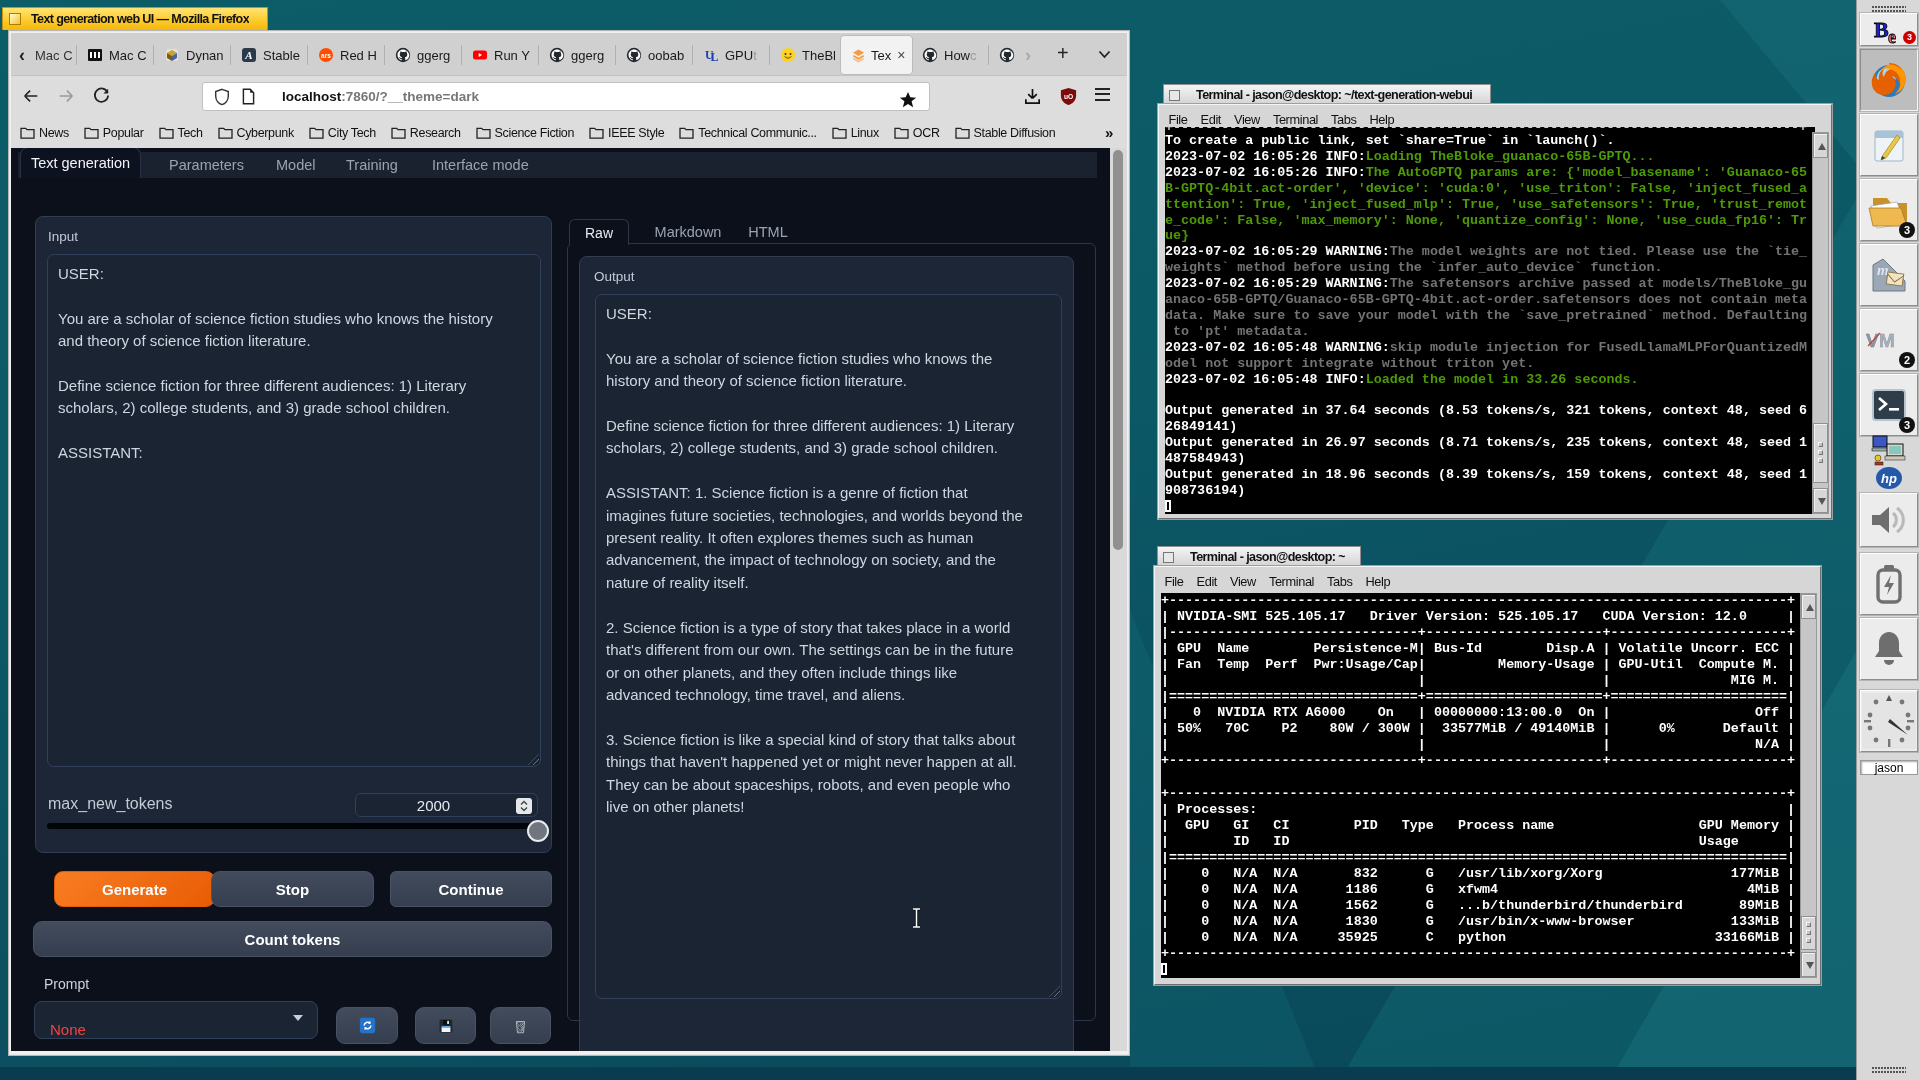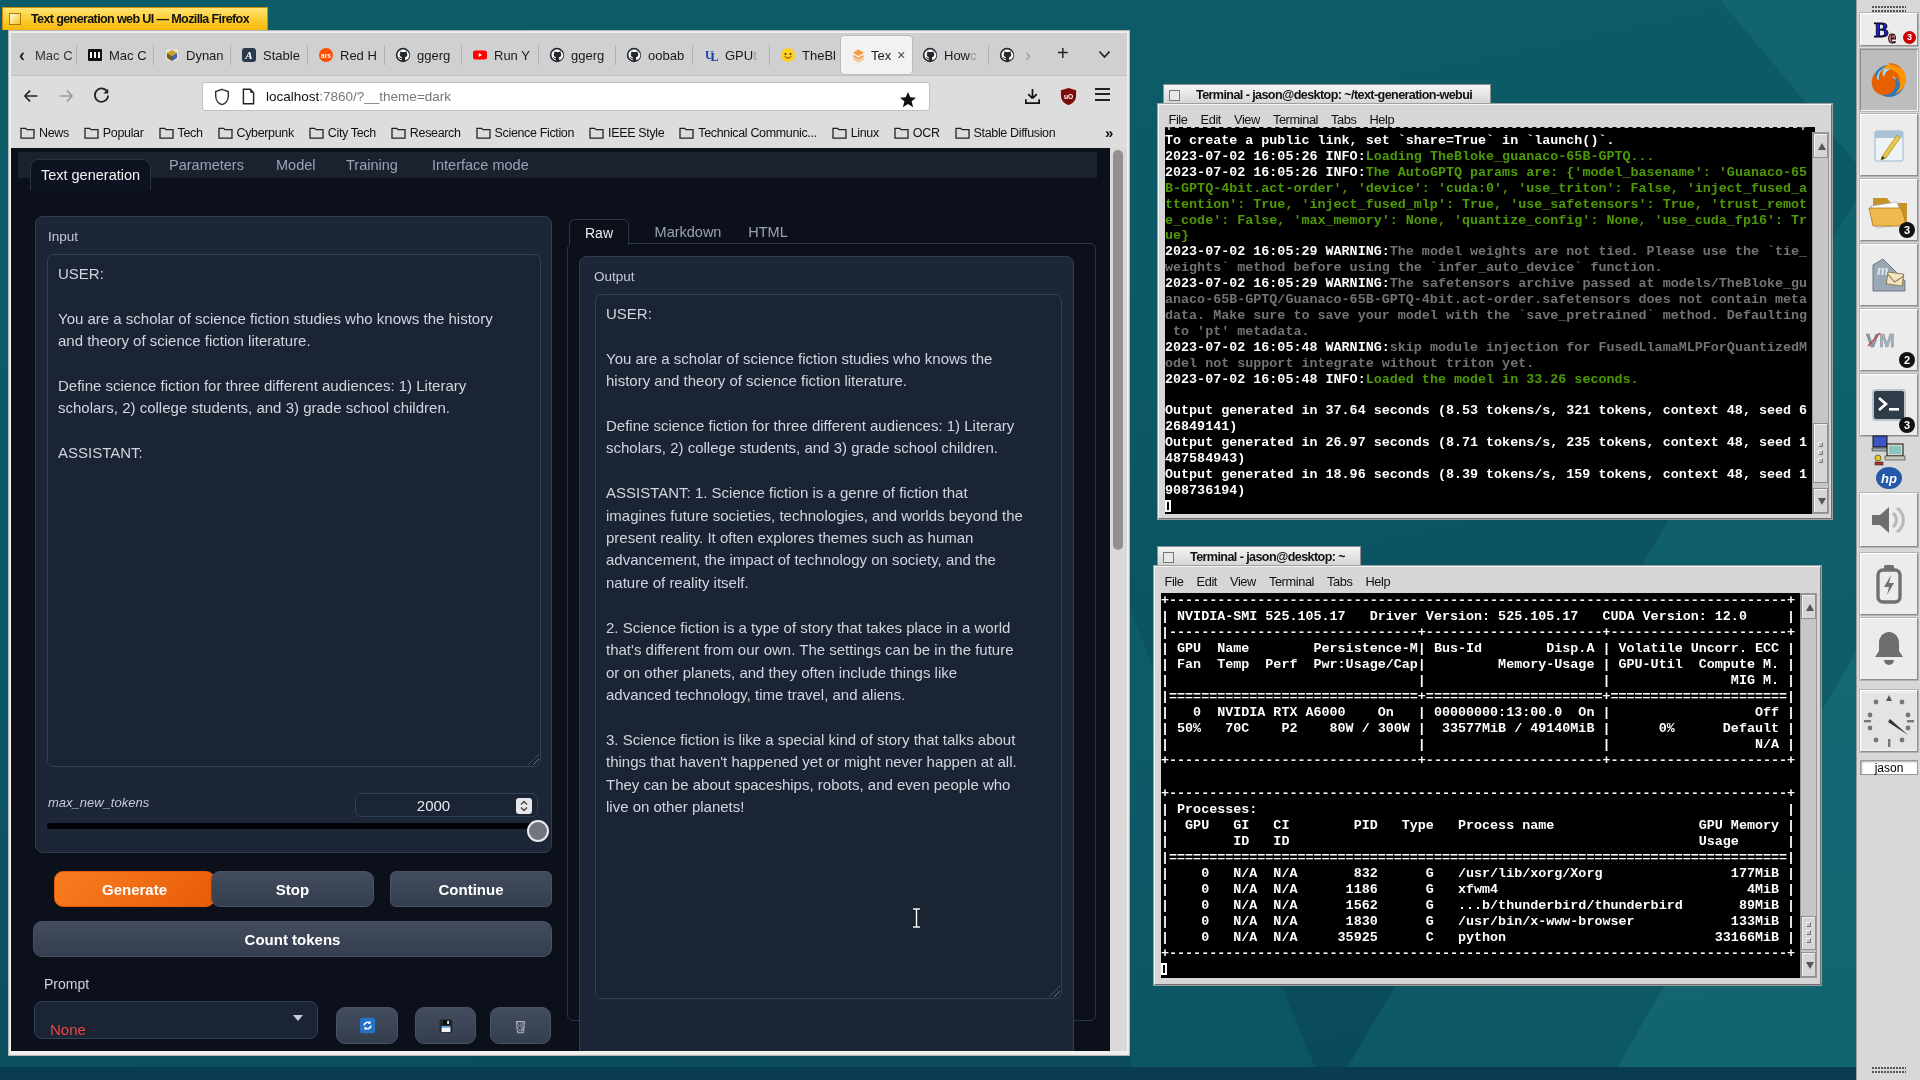--- a/index.html
+++ b/index.html
@@ -314,21 +314,21 @@
         <path d="M17 3 L17 8 L12 8" fill="#222"></path>
       </svg>
     <div class="urlbar">
       <svg style="margin-left:10px;" width="18" height="18" viewBox="0 0 20 20">
           <path d="M10 1.5 L17 4 V9 C17 14 13.5 17.5 10 18.5 C6.5 17.5 3 14 3 9 V4 Z" fill="none" stroke="#333" stroke-width="1.6"></path>
         </svg>
       <svg style="margin-left:9px;" width="17" height="17" viewBox="0 0 20 20">
           <path d="M4 1.5 H12 L16 5.5 V18.5 H4 Z" fill="none" stroke="#222" stroke-width="1.7"></path>
           <path d="M12 1.5 L12 5.5 L16 5.5 Z" fill="#222"></path>
         </svg>
-      <div style="margin-left:9px; font-size:13.5px; color:#111;">localhost<span style="color:#777;">:7860/?__theme=dark</span></div>
+      <div style="margin-left:25px; font-size:13.5px; color:#111;font-weight:bold;">localhost<span style="color:#777;">:7860/?__theme=dark</span></div>
       <svg style="position:absolute; right:12px; top:8px;" width="18" height="18" viewBox="0 0 20 20">
           <path d="M10 1 L12.6 7 L19 7.4 L14 11.5 L15.7 18 L10 14.4 L4.3 18 L6 11.5 L1 7.4 L7.4 7 Z" fill="#111"></path>
         </svg>
     </div>
     <svg style="position:absolute; left:1012px; top:11px;" width="19" height="19" viewBox="0 0 20 20">
         <path d="M10 2 V12 M10 12 L5.5 7.5 M10 12 L14.5 7.5" stroke="#111" stroke-width="1.8" fill="none"></path>
         <path d="M3 13 V17 H17 V13" stroke="#111" stroke-width="1.8" fill="none"></path>
       </svg>
     <svg style="position:absolute; left:1048px; top:11px;" width="19" height="19" viewBox="0 0 20 20">
         <path d="M10 1 L18 3.5 V9 C18 14.5 14 18 10 19 C6 18 2 14.5 2 9 V3.5 Z" fill="#7c0b0b"></path>
@@ -374,39 +374,39 @@
     <span class="bm"><svg width="15" height="13" viewBox="0 0 16 14">
           <path d="M1 2.5 H6 L7.5 4 H15 V13 H1 Z" fill="none" stroke="#222" stroke-width="1.4"></path>
         </svg>OCR</span>
     <span class="bm"><svg width="15" height="13" viewBox="0 0 16 14">
           <path d="M1 2.5 H6 L7.5 4 H15 V13 H1 Z" fill="none" stroke="#222" stroke-width="1.4"></path>
         </svg>Stable Diffusion</span>
     <span style="position:absolute; right:14px; font-size:15px; font-weight:bold;">»</span>
   </div>
   <div class="page">
     <div class="gr-nav" style="left:7px; top:4px; width:1079px; height:26px;">
-      <div class="gr-tab-active" style="left:12px;margin-top:12px;">Text generation</div>
+      <div class="gr-tab-active" style="left:2px;">Text generation</div>
       <div class="gr-tab" style="left:151px;">Parameters</div>
       <div class="gr-tab" style="left:258px;">Model</div>
       <div class="gr-tab" style="left:328px;">Training</div>
       <div class="gr-tab" style="left:414px;">Interface mode</div>
     </div>
 
     <div class="panelbox" style="left:24px; top:68px; width:517px; height:637px;">
       <div class="blocklabel" style="left:12px; top:12px;">Input</div>
       <div class="txtarea" style="left:11px; top:37px; width:494px; height:513px;">USER:
 
 You are a scholar of science fiction studies who knows the history
 and theory of science fiction literature.
 
 Define science fiction for three different audiences: 1) Literary
 scholars, 2) college students, and 3) grade school children.
 
 ASSISTANT:<div class="resize-grip"></div></div>
-      <div class="blocklabel" style="left:12px; top:578px; font-size:13px;font-style:italic;">max_new_tokens</div>
+      <div class="blocklabel" style="left:12px; top:578px; font-size:16px;">max_new_tokens</div>
       <div class="numinput" style="left:319px; top:576px; width:183px; height:24px;">
         <div style="position:absolute; left:0; right:26px; top:3px; text-align:center; font-size:15px; color:#e6eaf0;">2000</div>
         <div style="position:absolute; right:5px; top:4px; width:16px; height:16px; background:#e5e7ea; border-radius:3px;">
           <svg width="16" height="16" viewBox="0 0 16 16">
               <path d="M5 6.5 L8 3.5 L11 6.5 M5 9.5 L8 12.5 L11 9.5" stroke="#444" stroke-width="1.4" fill="none"></path>
             </svg>
         </div>
       </div>
       <div class="sliderline" style="left:11px; top:606px; width:489px;"></div>
       <div class="sliderknob" style="left:491px; top:603px;"></div>

